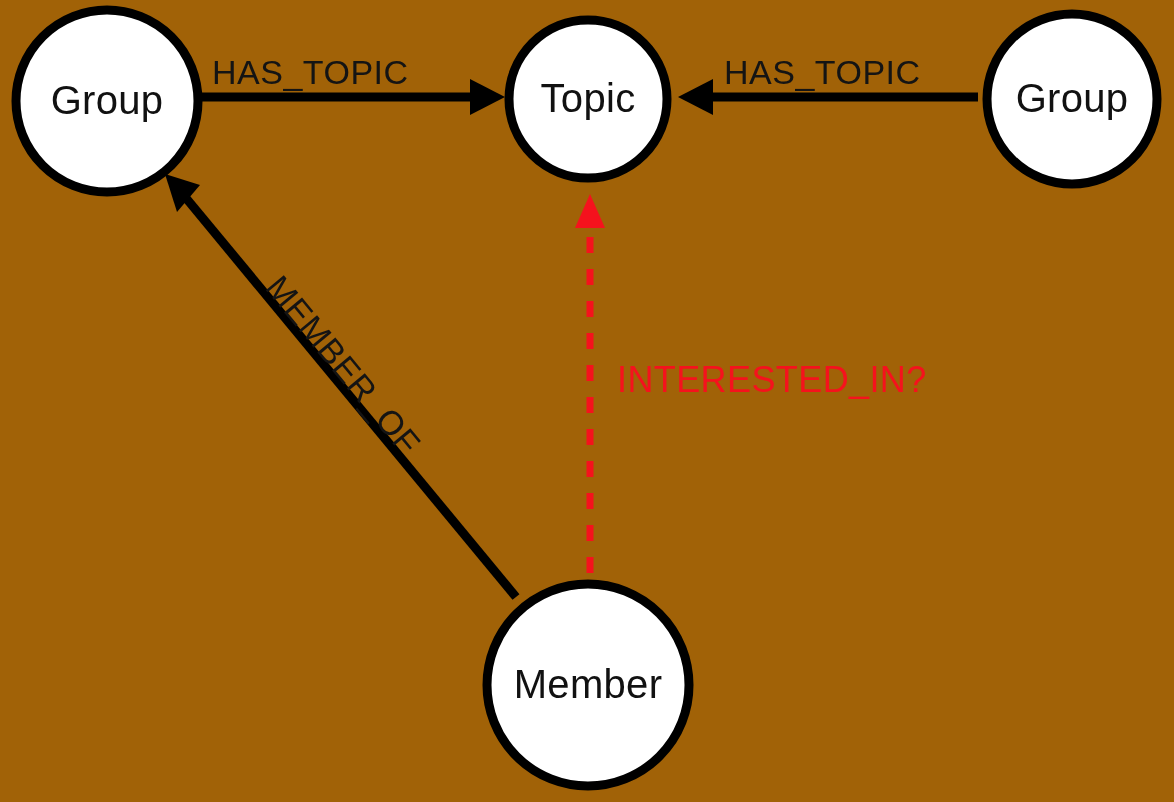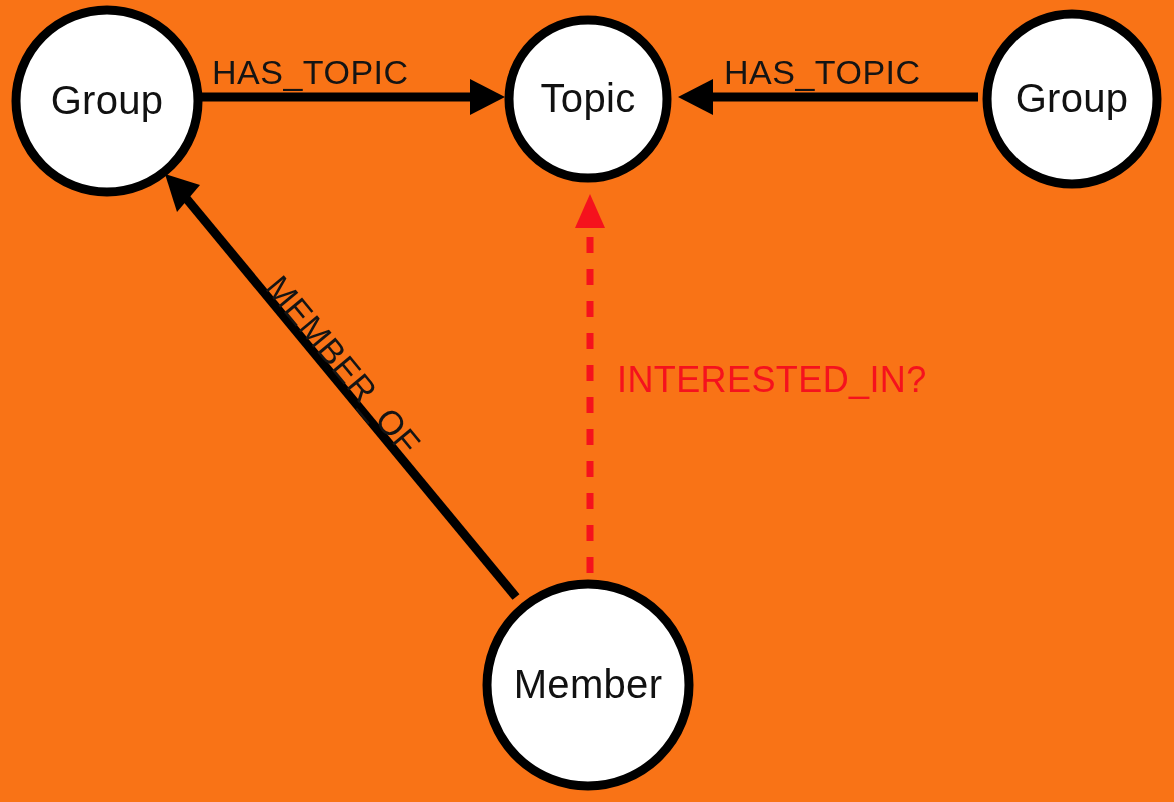--- a/index.html
+++ b/index.html
@@ -10,21 +10,21 @@
   body {
     width: 1174px;
     height: 802px;
     font-family: "Liberation Sans", sans-serif;
     overflow: hidden;
   }
   #diagram-root {
     position: relative;
     width: 1174px;
     height: 802px;
-    background: #f97316;
+    background: #a16207;
   }
   svg#graph-svg {
     display: block;
     width: 1174px;
     height: 802px;
   }
   .node-circle {
     fill: #ffffff;
     stroke: #000000;
     stroke-width: 9;

